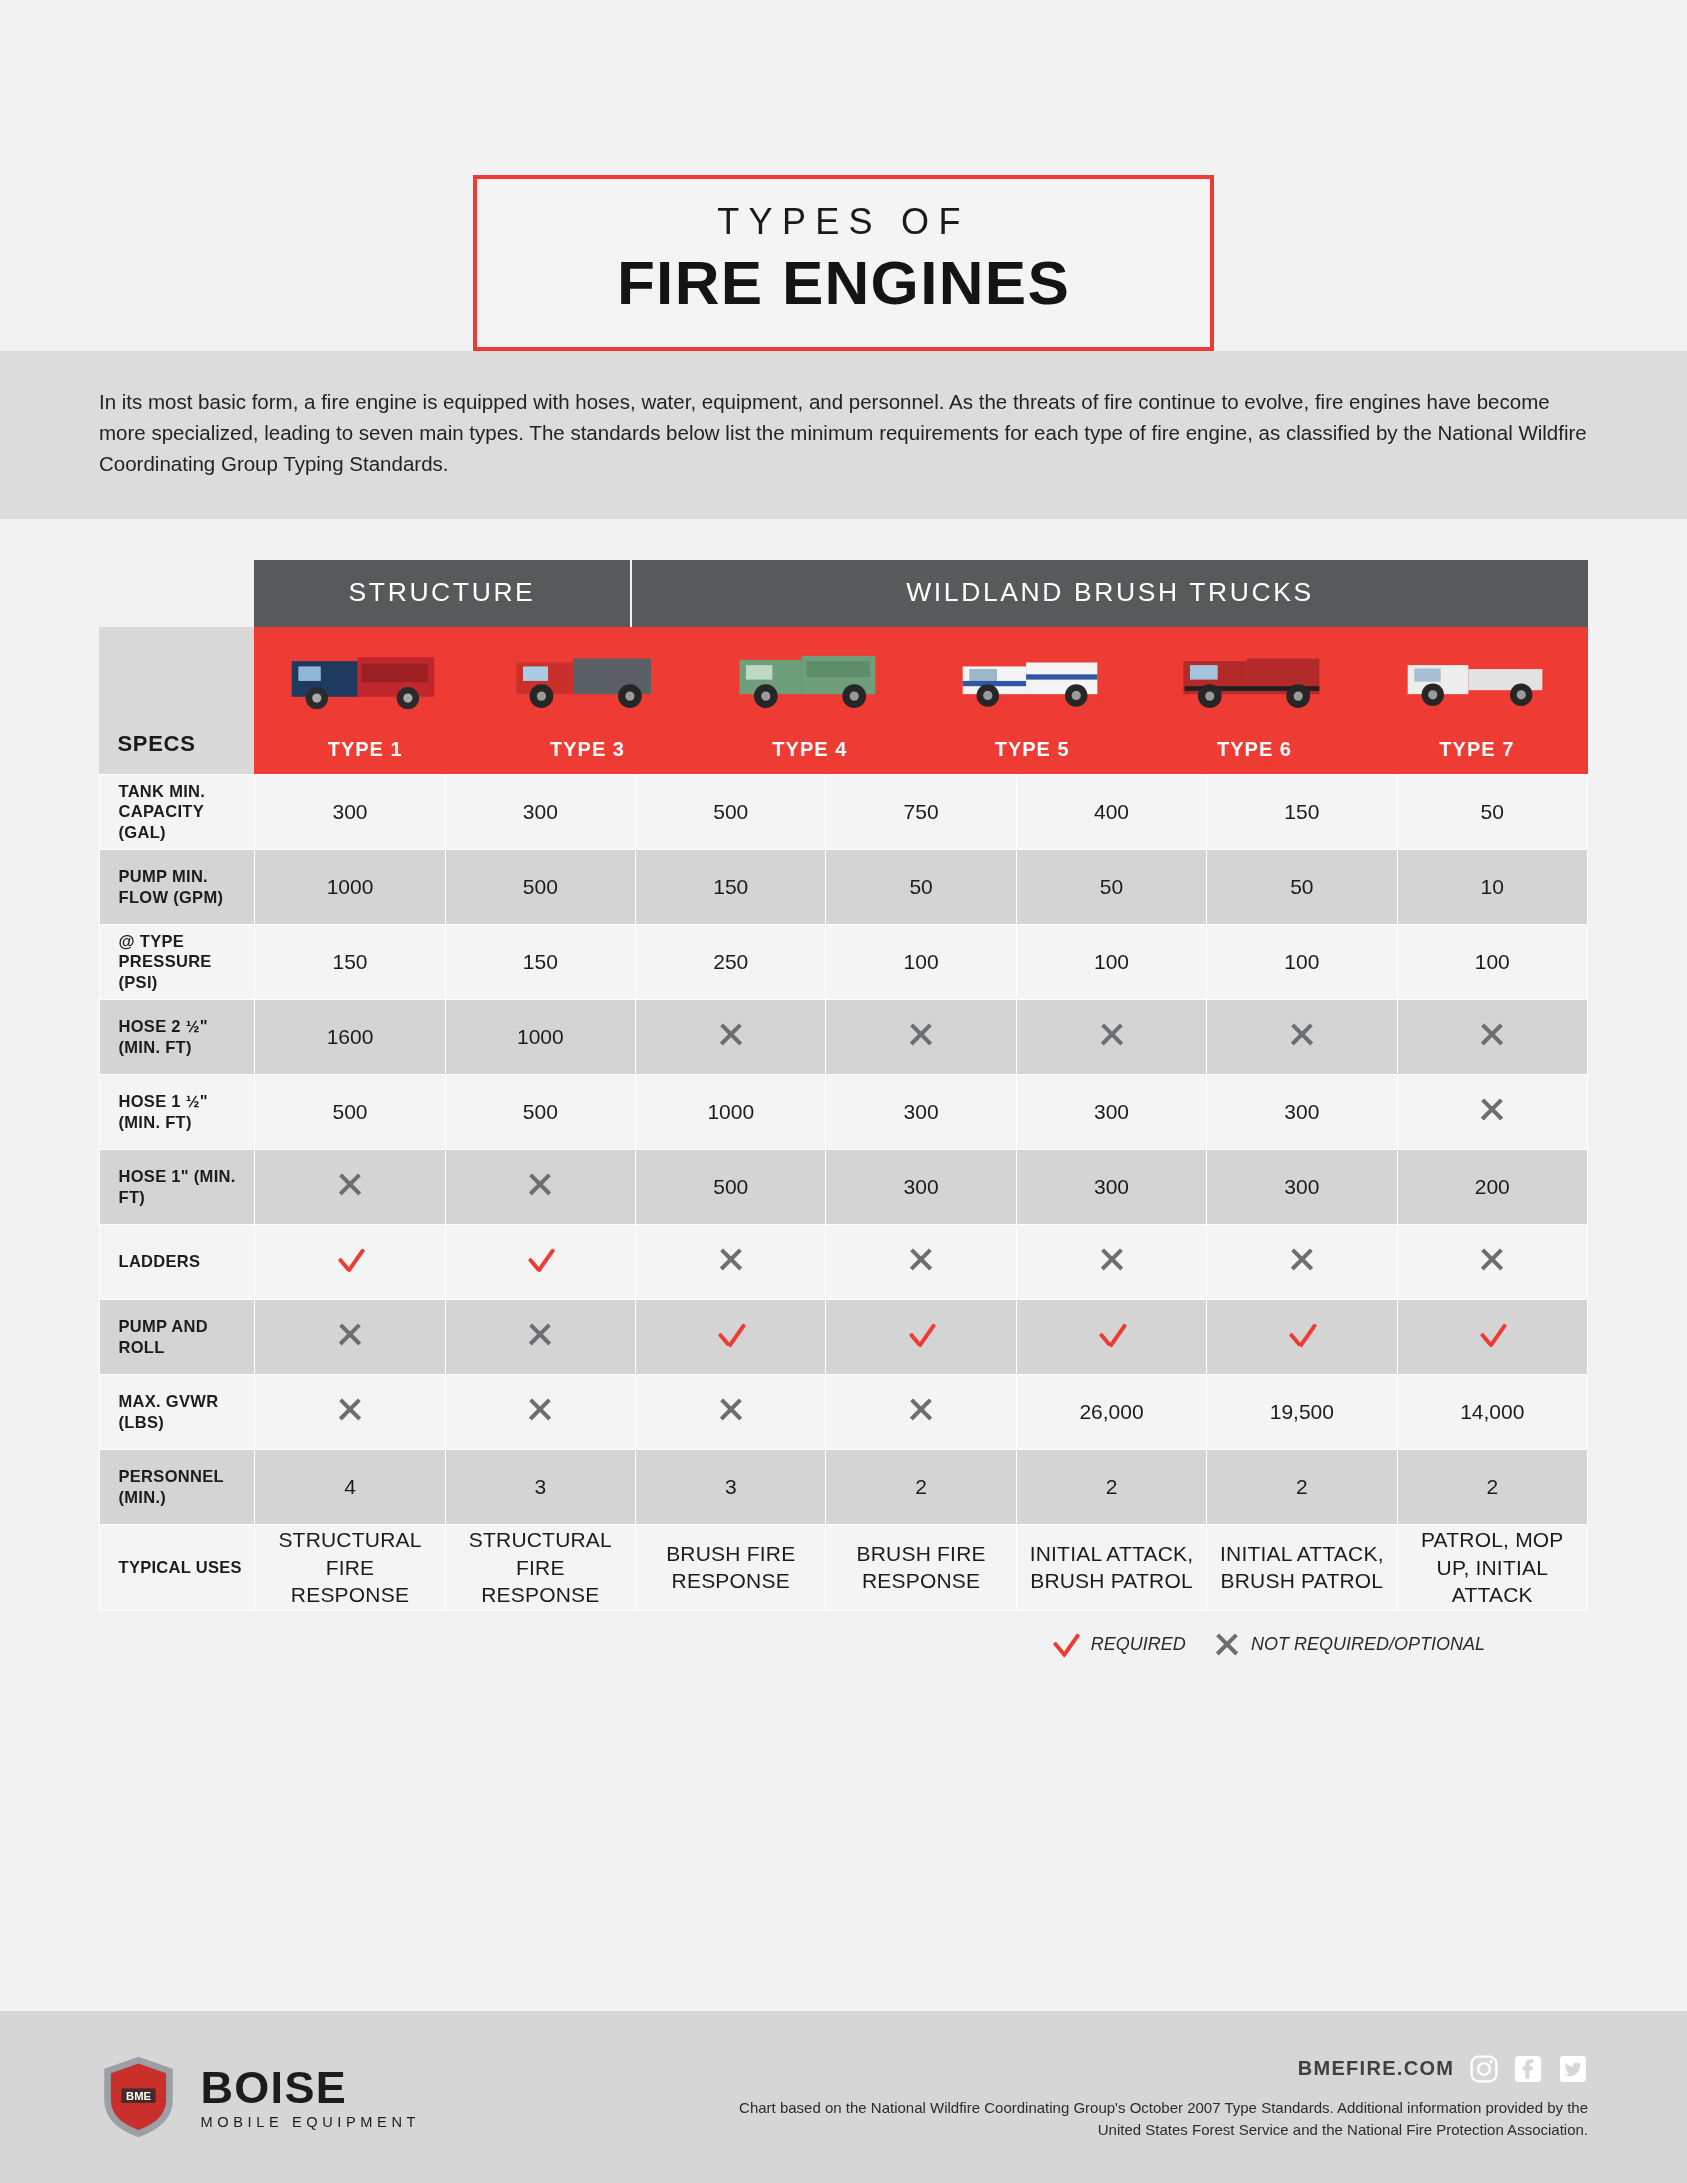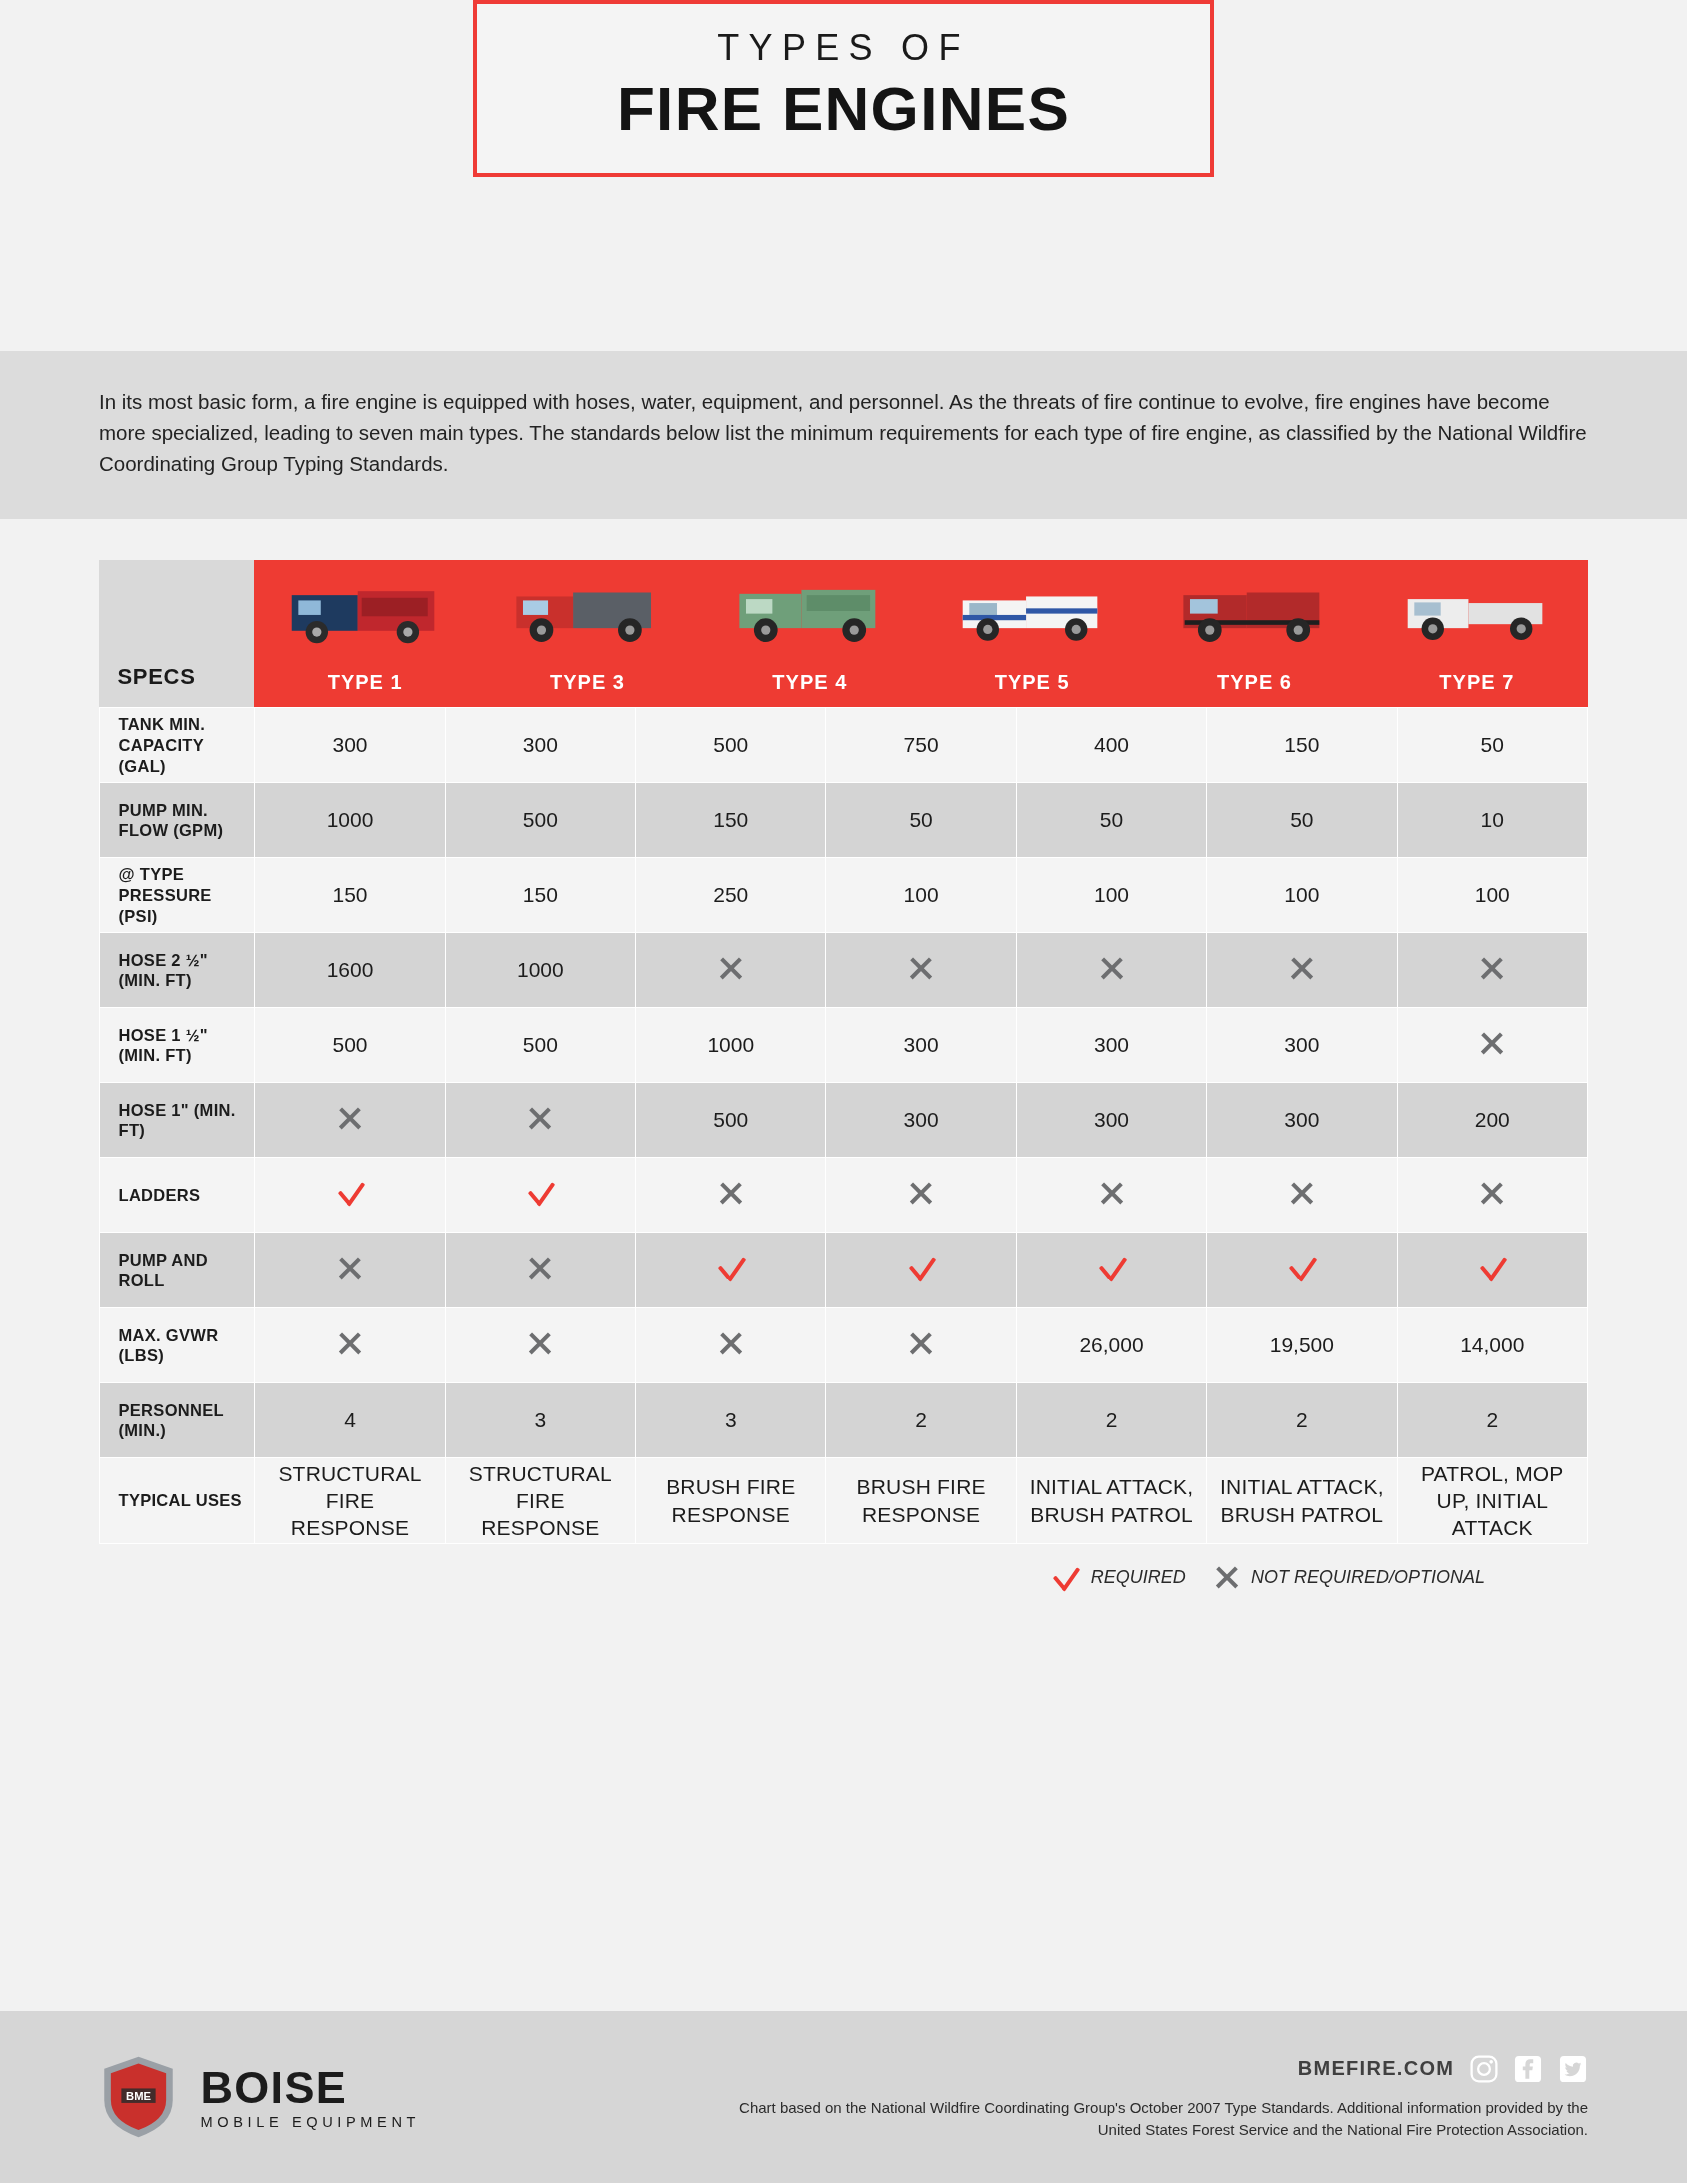--- a/index.html
+++ b/index.html
@@ -14,21 +14,21 @@
     width: 1687px;
     height: 2183px;
     background: #f2f2f2;
     overflow: hidden;
   }
 
   
   .title-zone {
     height: 351px;
     display: flex;
-    align-items: flex-start;
+    align-items: flex-end;
     justify-content: center;
     background: #f2f2f2;
   }
   .title-box {
     border: 4px solid #ef3b36;
     padding: 22.5px 79px 29px;
     text-align: center;
     background: #f4f4f4;
     min-width: 741px;
   }
@@ -275,20 +275,24 @@
       <div class="title-big">FIRE ENGINES</div>
     </div>
   </div>
 
   <div class="intro-zone">
     <p class="intro-text">In its most basic form, a fire engine is equipped with hoses, water, equipment, and personnel. As the threats of fire continue to evolve, fire engines have become more specialized, leading to seven main types. The standards below list the minimum requirements for each type of fire engine, as classified by the National Wildfire Coordinating Group Typing Standards.</p>
   </div>
 
   <div class="table-zone">
 
+    <div class="group-header">
+      <div class="group-cell group-structure">STRUCTURE</div>
+      <div class="group-cell group-wildland">WILDLAND BRUSH TRUCKS</div>
+    </div>
 
     <div class="photo-row">
       <div class="photo-specs">
         <div class="specs-label">SPECS</div>
       </div>
       <div class="photo-band">
 
         <div class="truck-cell">
           <svg class="truck-art" viewBox="0 0 250 130">
             <rect x="14" y="44" width="100" height="54" fill="#1e3a5f"></rect>

